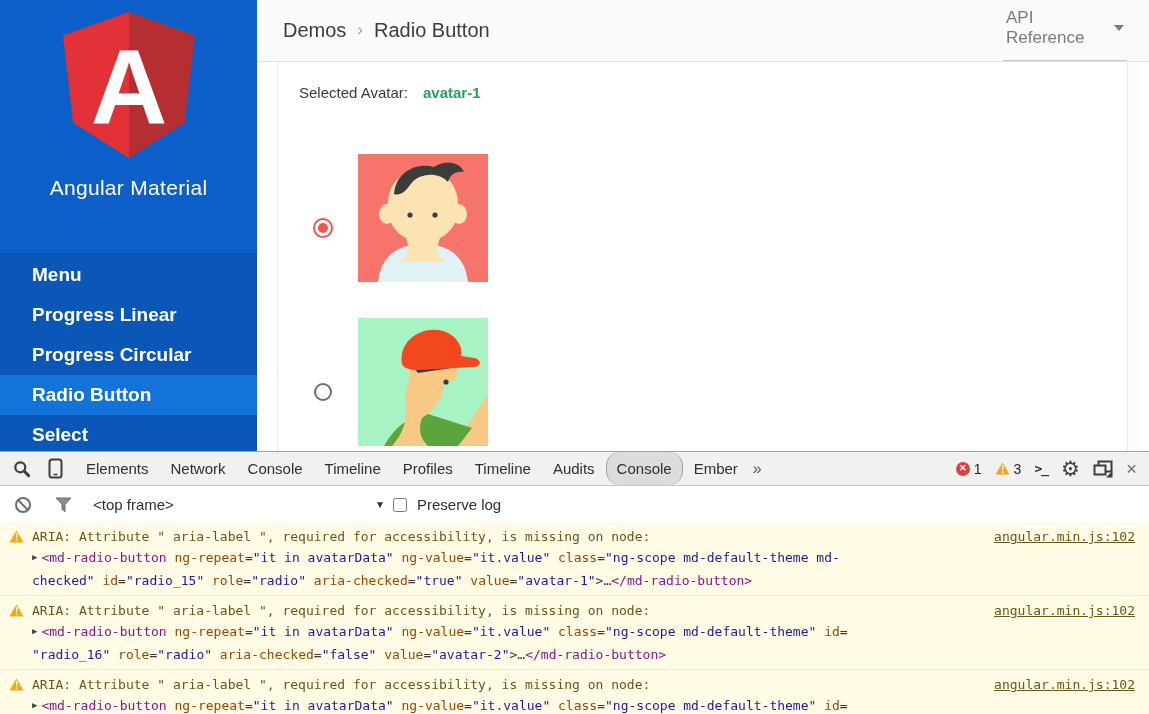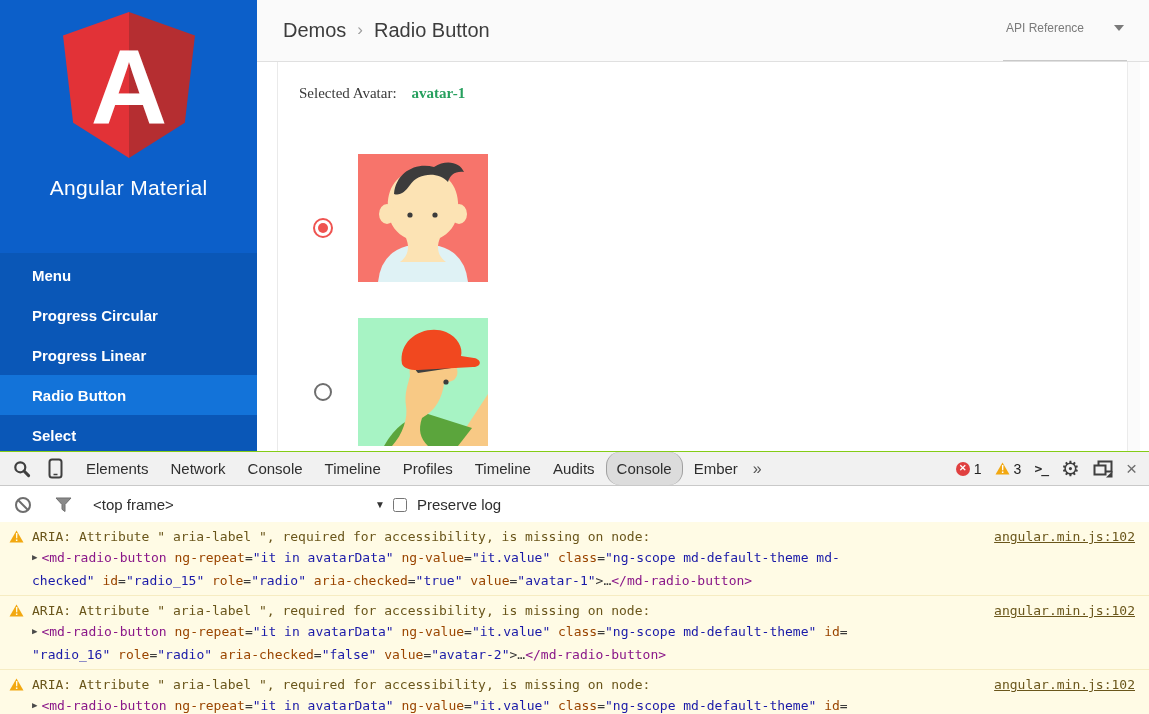--- a/index.html
+++ b/index.html
@@ -6,40 +6,40 @@
     font-family:"Liberation Sans",sans-serif;-webkit-font-smoothing:antialiased;}
   *{box-sizing:border-box;}
 
   
   .sidebar{position:absolute;left:0;top:0;width:257px;height:452px;background:#0A57B7;}
   .logo-area{height:253px;background:#0C5FC9;display:flex;flex-direction:column;align-items:center;}
   .logo-svg{width:136px;height:146px;margin-top:12px;}
   .logo-title{color:#fff;font-size:21px;font-weight:400;margin-top:18px;letter-spacing:.3px;}
   .nav{padding-top:2px;}
   .nav-item{height:40px;display:flex;align-items:center;padding-left:32px;color:#fff;
-    font-size:15px;font-weight:700;cursor:pointer;}
+    font-size:19px;font-weight:700;cursor:pointer;}
   .nav-item.selected{background:#1373D9;}
 
   
   .main{position:absolute;left:257px;top:0;width:892px;height:452px;background:#fff;}
   .main-header{height:62px;background:#FAFAFA;border-bottom:1px solid #E0E0E0;display:flex;}
   .breadcrumb{margin-left:26px;font-size:20px;color:#3C3C3C;display:flex;align-items:center;}
   .crumb-sep{color:#9E9E9E;margin:0 11px;font-size:17px;transform:translateY(-1px);}
-  .api-ref{margin-left:auto;margin-right:22px;color:#7A7A7A;font-size:12px;display:flex;align-items:center;
+  .api-ref{margin-left:auto;margin-right:22px;color:#7A7A7A;font-size:17px;display:flex;align-items:center;
     justify-content:space-between;width:124px;padding:5px 3px 9px 3px;border-bottom:1px solid #C9C9C9;cursor:pointer;}
   .api-caret{width:0;height:0;border-left:5px solid transparent;border-right:5px solid transparent;
     border-top:6px solid #7A7A7A;}
 
   .demo-content{position:absolute;top:62px;left:0;right:0;bottom:0;background:#fff;}
   .demo-divider{position:absolute;left:20px;top:0;bottom:0;width:1px;background:#EAEAEA;}
   .demo-scrollbar{position:absolute;right:9px;top:0;bottom:0;width:13px;background:#FBFBFB;border-left:1px solid #EBEBEB;}
   .demo-text{margin:17px 0 0 42px;font-size:15px;color:#3A3A3A;line-height:28px;}
   .code-chip{background:#F1F1F1;color:#4077D8;font-family:"DejaVu Sans Mono",monospace;
     font-size:13px;padding:2px 7px;border-radius:2px;margin:0 3px;}
-  .selected-line{margin-top:0;font-family:Liberation Serif, serif;}
+  .selected-line{margin-top:0;}
   .selected-value{color:#26A05E;font-weight:700;margin-left:15px;}
 
   .option{position:absolute;left:56px;height:128px;}
   .opt-1{top:92px;} .opt-2{top:256px;}
   .radio-on{position:absolute;left:0;top:64px;width:20px;height:20px;border:2px solid #EF5350;
     border-radius:50%;display:flex;align-items:center;justify-content:center;cursor:pointer;}
   .radio-on .dot{width:10px;height:10px;border-radius:50%;background:#EF5350;}
   .radio-off{position:absolute;left:1px;top:65px;width:18px;height:18px;border:2px solid #6E6E6E;
     border-radius:50%;cursor:pointer;}
   .avatar{position:absolute;left:45px;top:0;width:130px;height:128px;cursor:pointer;}
@@ -93,22 +93,22 @@
   <div class="logo-area">
     <svg class="logo-svg" viewBox="0 0 250 270">
       <polygon points="125,0 247,43.6 228.3,205 125,270 125,0" fill="#B52E31"></polygon>
       <polygon points="125,0 3,43.6 21.7,205 125,270 125,0" fill="#E23237"></polygon>
       <text x="125" y="208" text-anchor="middle" font-family="Liberation Sans, sans-serif" font-weight="bold" font-size="196" fill="#FFFFFF">A</text>
     </svg>
     <div class="logo-title">Angular Material</div>
   </div>
   <div class="nav">
     <div class="nav-item">Menu</div>
+    <div class="nav-item">Progress Linear</div>
     <div class="nav-item">Progress Circular</div>
-    <div class="nav-item">Progress Linear</div>
     <div class="nav-item selected">Radio Button</div>
     <div class="nav-item">Select</div>
   </div>
 </div>
 
 <div class="main">
   <div class="main-header">
     <div class="breadcrumb">
       <span>Demos</span>
       <span class="crumb-sep">›</span>

